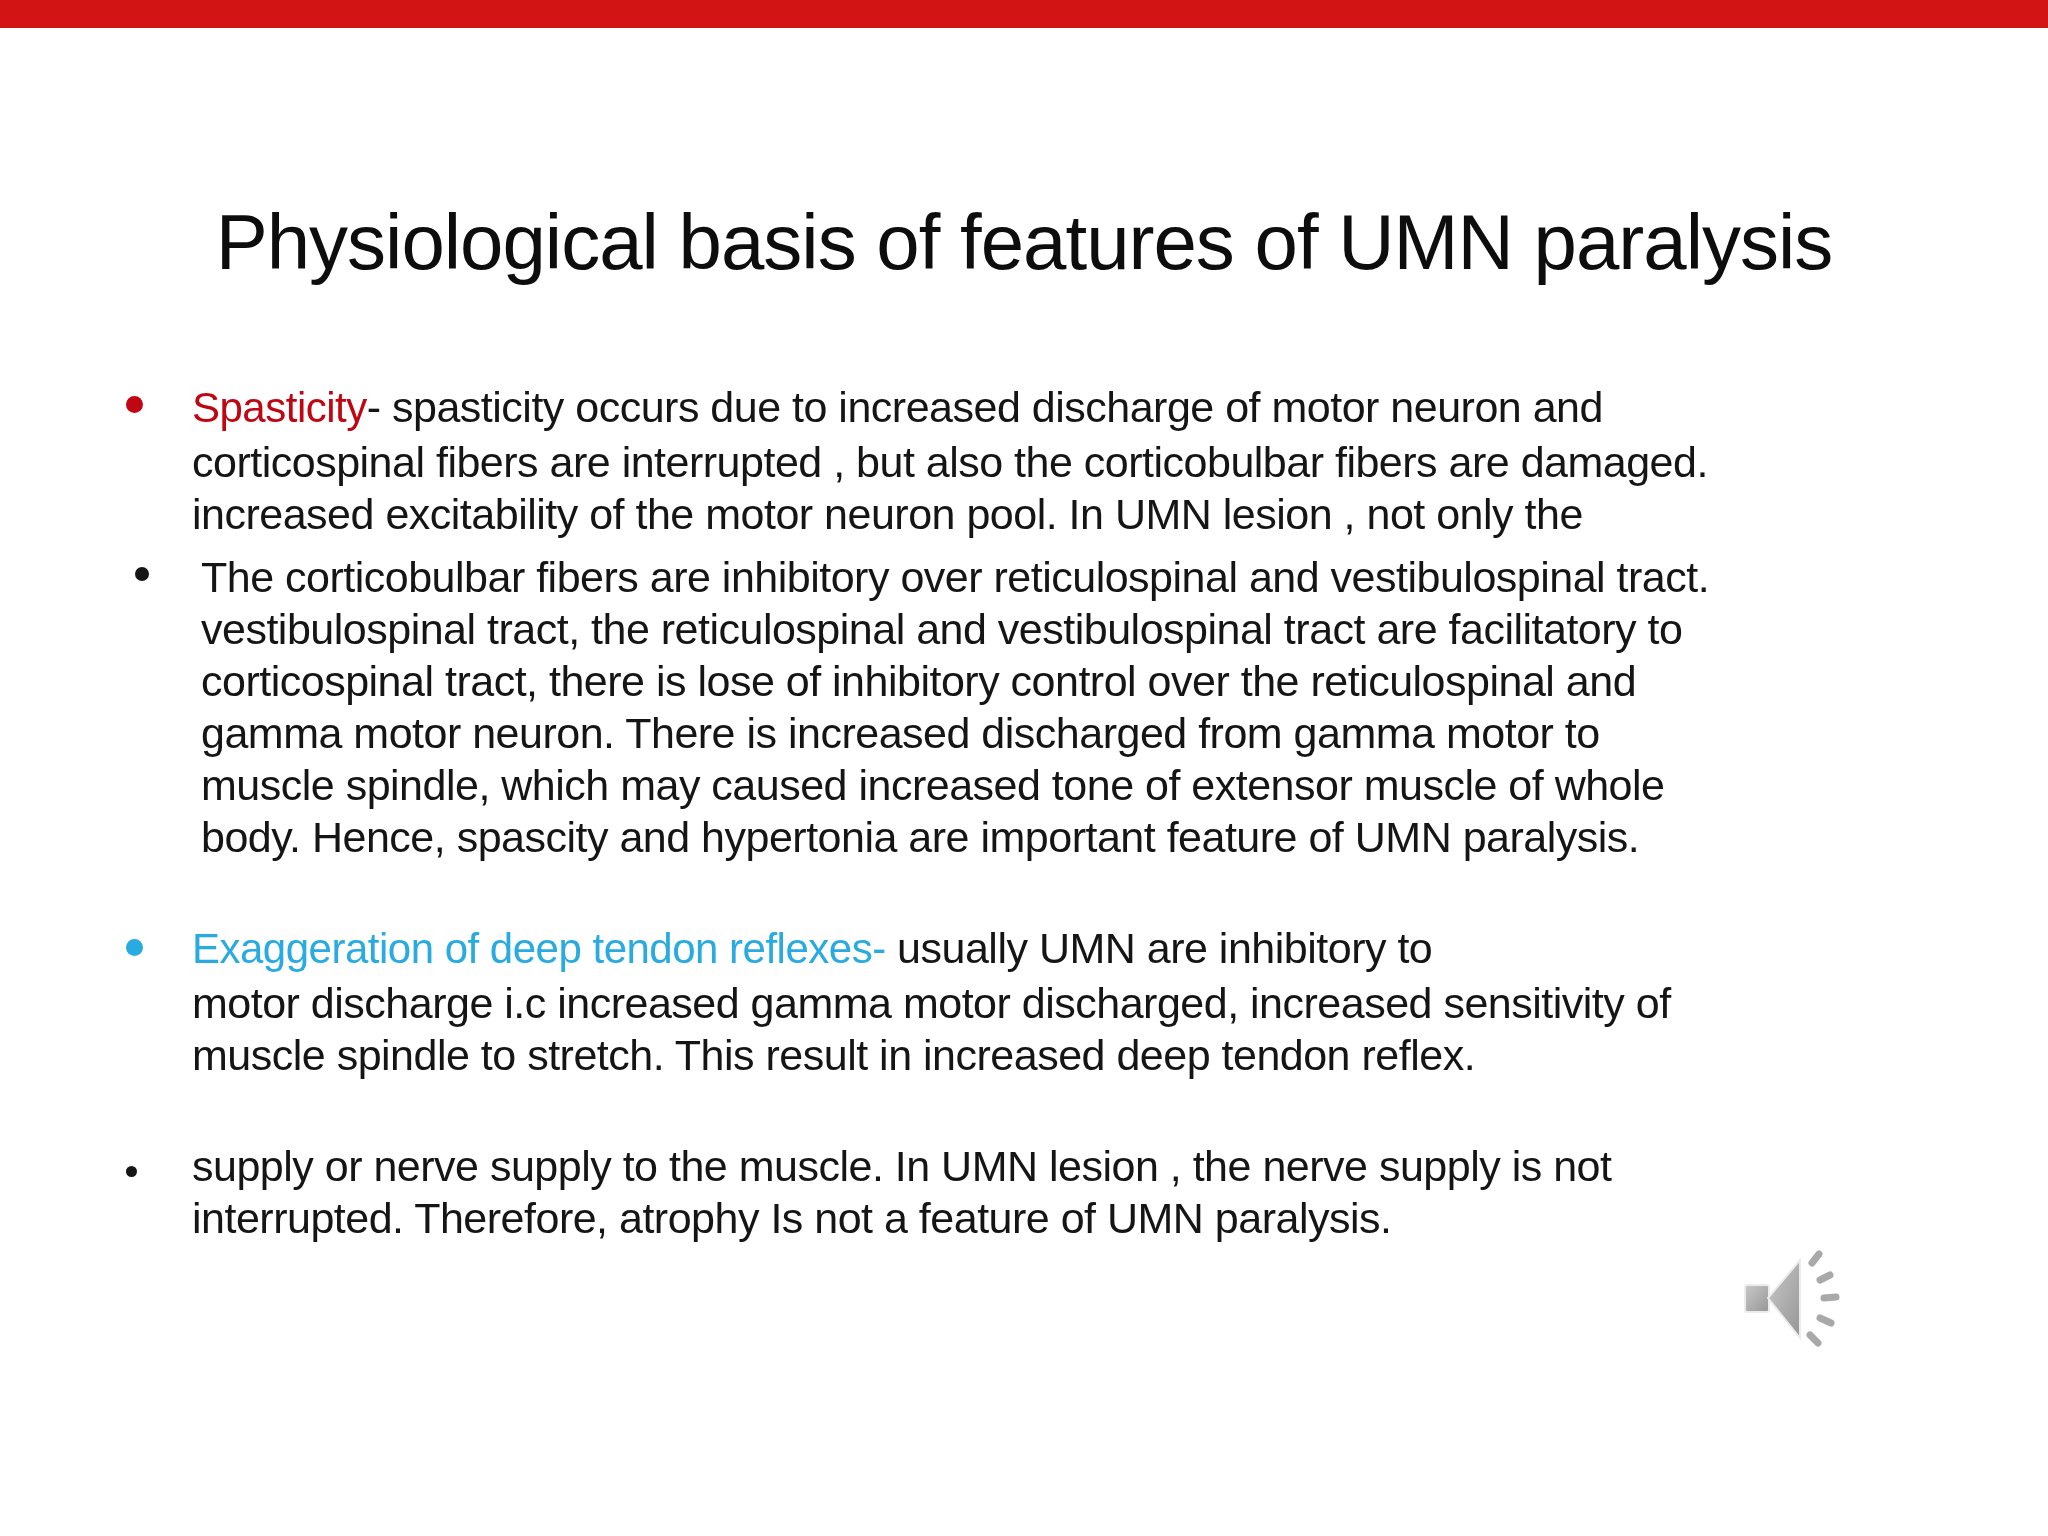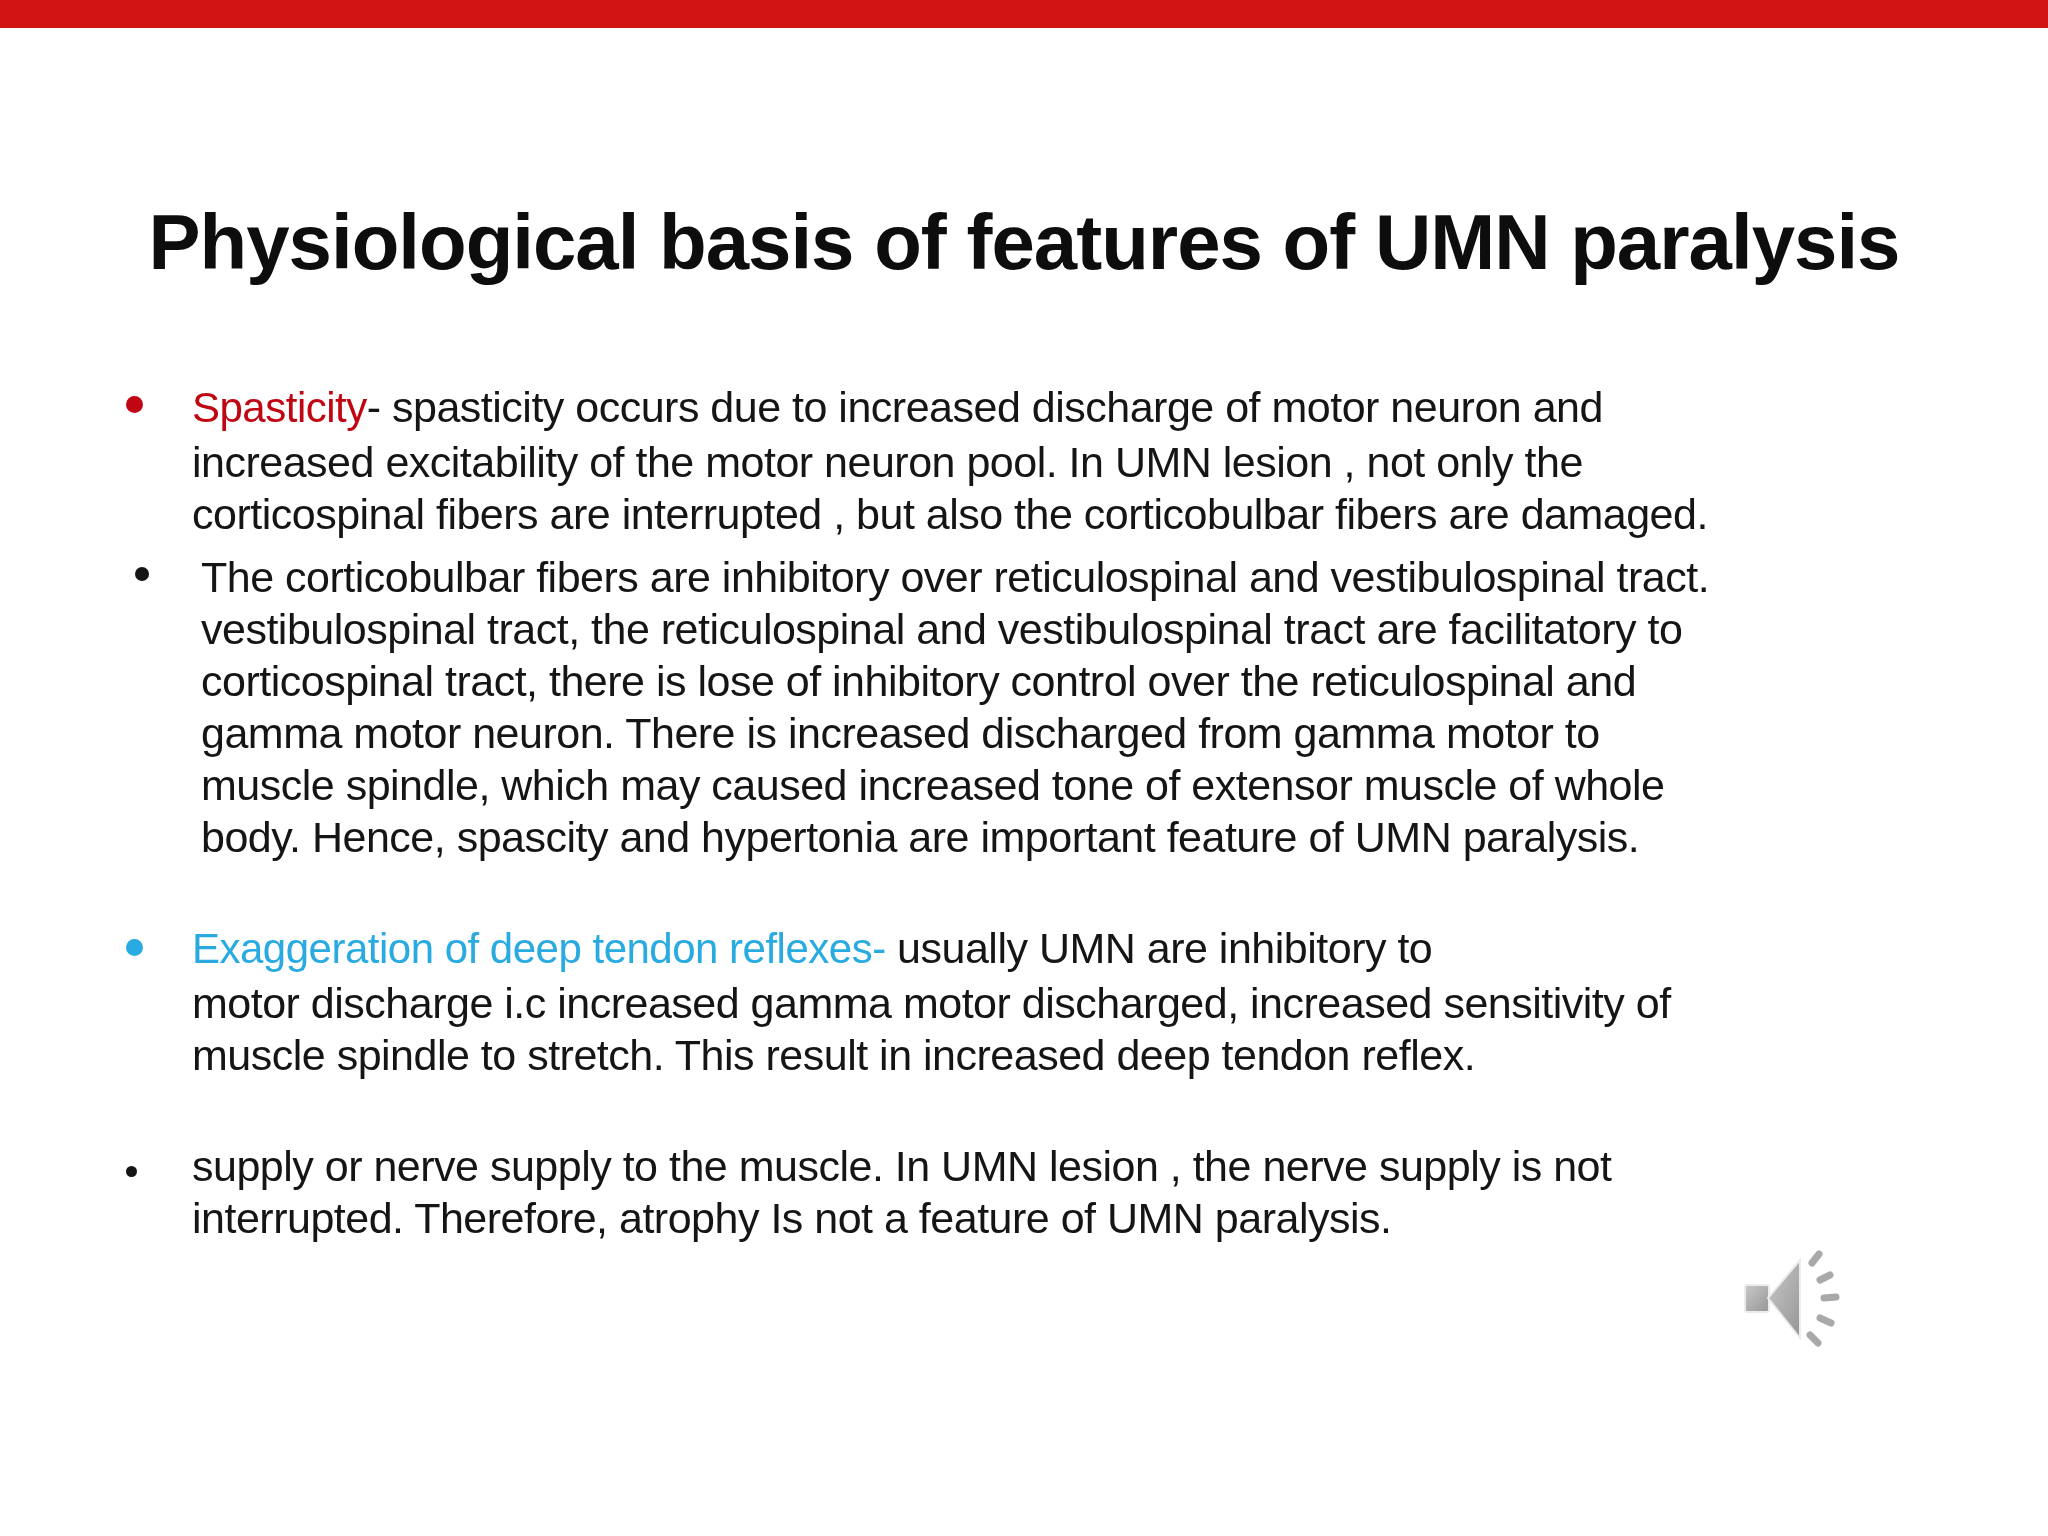--- a/index.html
+++ b/index.html
@@ -10,21 +10,21 @@
     position:relative;overflow:hidden;
     color:#151515;
   }
   .topbar{
     position:absolute;left:0;top:0;width:2048px;height:28px;
   }
   .slide-title{
     position:absolute;top:150px;left:0;width:2048px;
     text-align:center;
     font-size:78px;line-height:1.05;letter-spacing:-1px;
-    color:#0d0d0d;font-weight:700;
+    color:#0d0d0d;font-weight:400;
   }
   .bullet{position:absolute;left:192px;width:1820px;}
   .dot{position:absolute;left:-66px;border-radius:50%;}
   .line{
     font-size:43px;line-height:52px;height:52px;
     letter-spacing:-0.5px;white-space:nowrap;color:#151515;
   }
   .first{height:58px;line-height:58px;}
   .head{font-size:42px;letter-spacing:-0.5px;}
   .rest{font-size:43px;letter-spacing:-0.5px;}
@@ -44,22 +44,22 @@
 </head>
 <body>
 
 <div class="topbar" style="background: rgb(210, 20, 20);"></div>
 
 <h1 class="slide-title">Physiological basis of features of UMN paralysis</h1>
 
 <div class="bullet b1">
   <span class="dot" style="background: rgb(192, 6, 18);"></span>
   <div class="line first"><span class="head" style="color: rgb(192, 6, 18);">Spasticity</span><span class="rest">- spasticity occurs due to increased discharge of motor neuron and</span></div>
+  <div class="line">corticospinal fibers are interrupted , but also the corticobulbar fibers are damaged.</div>
   <div class="line">increased excitability of the motor neuron pool. In UMN lesion , not only the</div>
-  <div class="line">corticospinal fibers are interrupted , but also the corticobulbar fibers are damaged.</div>
 </div>
 
 <div class="bullet b2">
   <span class="dot" style="background: rgb(21, 21, 21);"></span>
   <div class="line">The corticobulbar fibers are inhibitory over reticulospinal and vestibulospinal tract.</div>
   <div class="line">vestibulospinal tract, the reticulospinal and vestibulospinal tract are facilitatory to</div>
   <div class="line">corticospinal tract, there is lose of inhibitory control over the reticulospinal and</div>
   <div class="line">gamma motor neuron. There is increased discharged from gamma motor to</div>
   <div class="line">muscle spindle, which may caused increased tone of extensor muscle of whole</div>
   <div class="line">body. Hence, spascity and hypertonia are important feature of UMN paralysis.</div>

